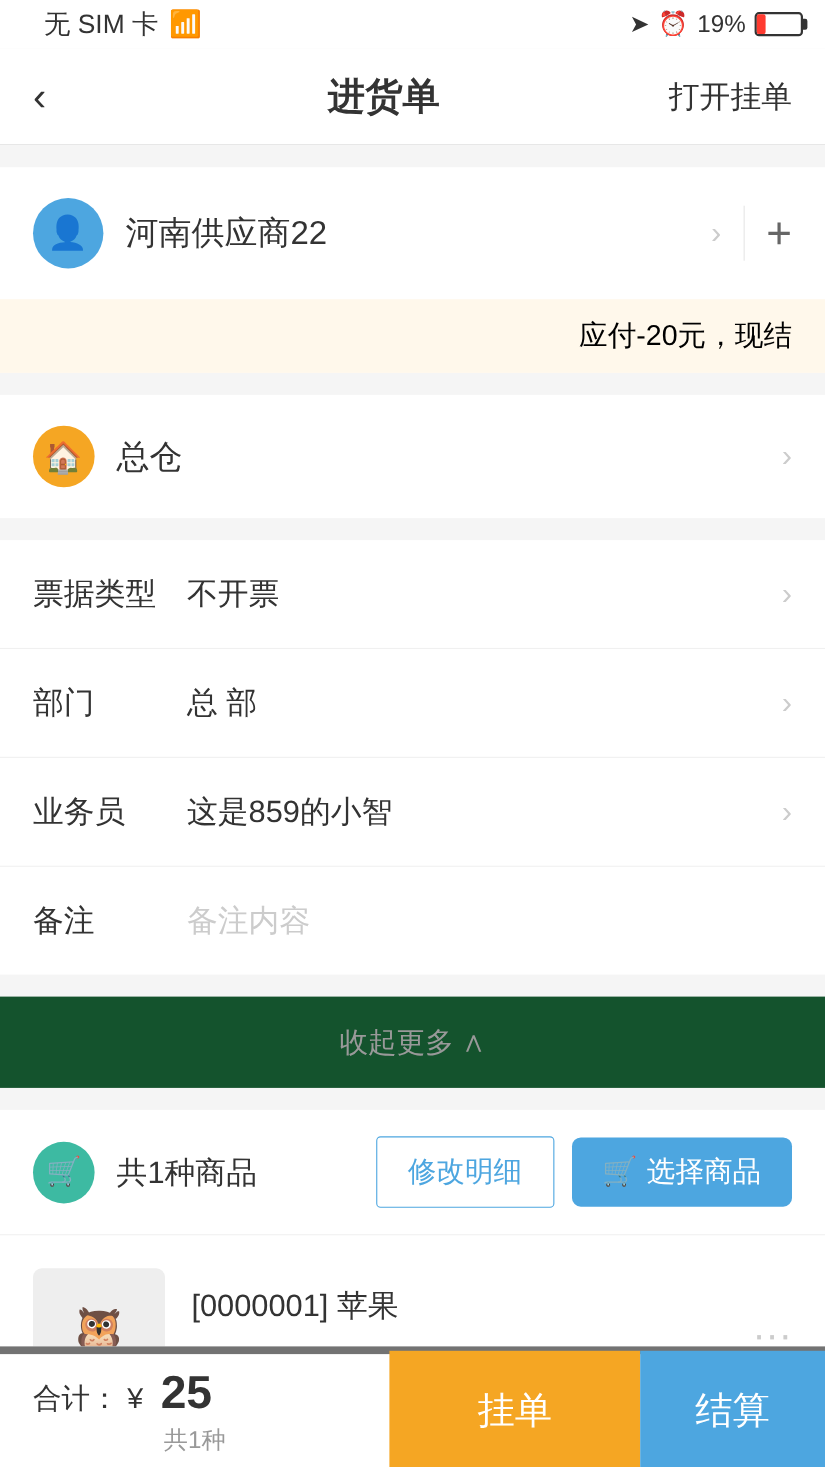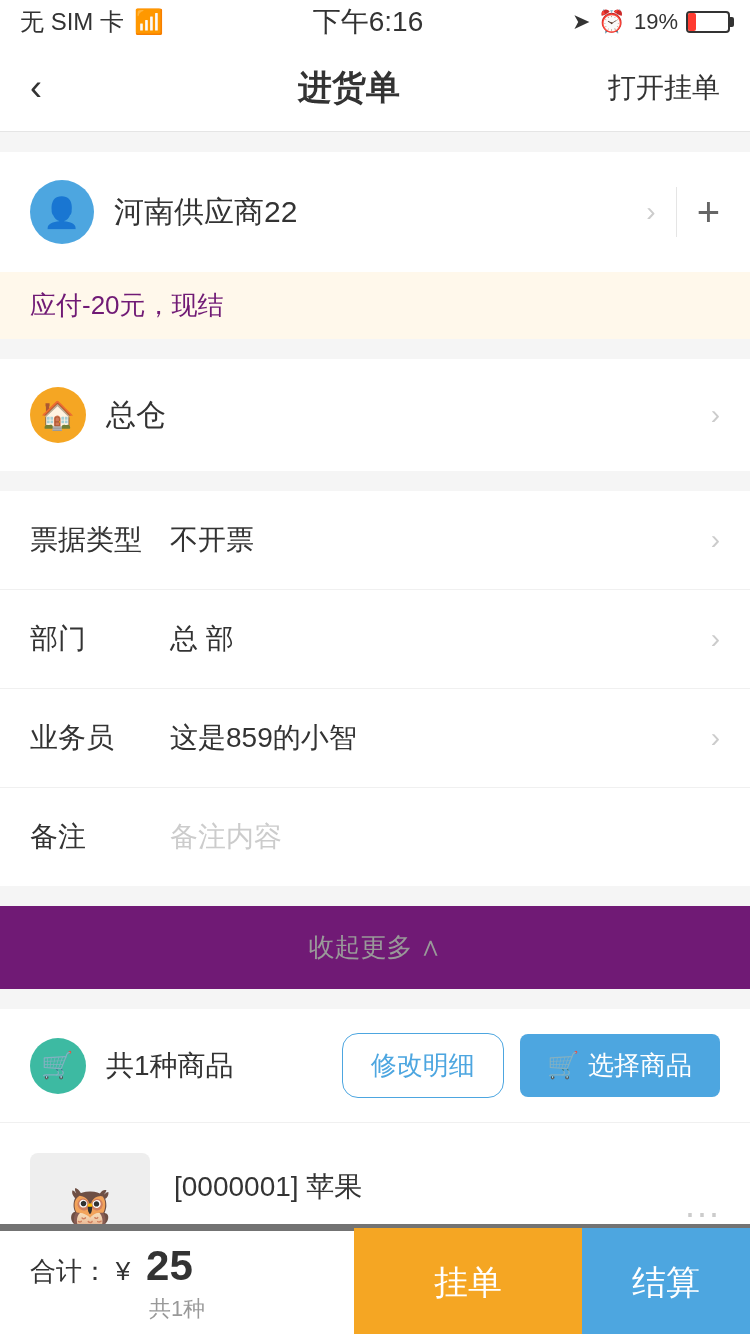--- a/index.html
+++ b/index.html
@@ -18,21 +18,21 @@
     .status-bar {
       height: 44px;
       background: #fff;
       display: flex;
       align-items: center;
       justify-content: space-between;
       padding: 0 20px;
       font-size: 24px;
       color: #333;
     }
-    .status-left { display: flex; align-items: center; gap: 10px; }
+    .status-left { display: flex; align-items: center; gap: 10px; margin-left: 20px; }
     .status-center { font-size: 28px; font-weight: 500; }
     .status-right { display: flex; align-items: center; gap: 8px; font-size: 22px; }
     .battery-icon {
       width: 44px; height: 22px; border: 2px solid #333; border-radius: 4px; position: relative;
       display: inline-flex; align-items: center;
     }
     .battery-icon::after {
       content: ''; position: absolute; right: -6px; top: 50%; transform: translateY(-50%);
       width: 4px; height: 10px; background: #333; border-radius: 0 2px 2px 0;
     }
@@ -102,21 +102,22 @@
     .plus-btn {
       font-size: 40px; color: #666; cursor: pointer; font-weight: 300;
     }
     .divider-vertical {
       width: 1px; height: 50px; background: #e5e5e5;
     }
     .supplier-notice {
       background: #fff8eb;
       padding: 16px 30px;
       font-size: 26px;
-      color: #701a75;
+      color: #000000;
+      text-align: right;
     }
 
     
     .warehouse-section {
       background: #fff;
       margin-top: 20px;
       display: flex;
       align-items: center;
       padding: 28px 30px;
     }
@@ -155,21 +156,21 @@
       font-size: 28px;
       color: #333;
       padding-left: 20px;
     }
     .form-placeholder {
       color: #ccc;
     }
 
     
     .collapse-row {
-      background: #701a75;
+      background: #14532d;
       display: flex;
       align-items: center;
       justify-content: center;
       padding: 24px;
       font-size: 26px;
       color: #999;
       cursor: pointer;
       margin-top: 20px;
     }
 
@@ -189,21 +190,21 @@
       display: flex; align-items: center; justify-content: center;
       color: #fff; font-size: 26px; margin-right: 20px; flex-shrink: 0;
     }
     .product-count {
       flex: 1; font-size: 28px; color: #333;
     }
     .btn-outline {
       border: 1px solid #4da6e0;
       color: #4da6e0;
       background: #fff;
-      border-radius: 16px;
+      border-radius: 4px;
       padding: 14px 28px;
       font-size: 26px;
       cursor: pointer;
       margin-right: 16px;
     }
     .btn-primary {
       background: #4da6e0;
       color: #fff;
       border: none;
       border-radius: 8px;
@@ -303,21 +304,20 @@
 </head>
 <body>
 
 <div class="page-content">
 
   <div class="status-bar">
     <div class="status-left">
       <span>无 SIM 卡</span>
       <span>📶</span>
     </div>
-    <div class="status-center">下午6:16</div>
     <div class="status-right">
       <span>➤</span>
       <span>⏰</span>
       <span>19%</span>
       <div class="battery-icon">
         <div class="battery-fill"></div>
       </div>
     </div>
   </div>
 

